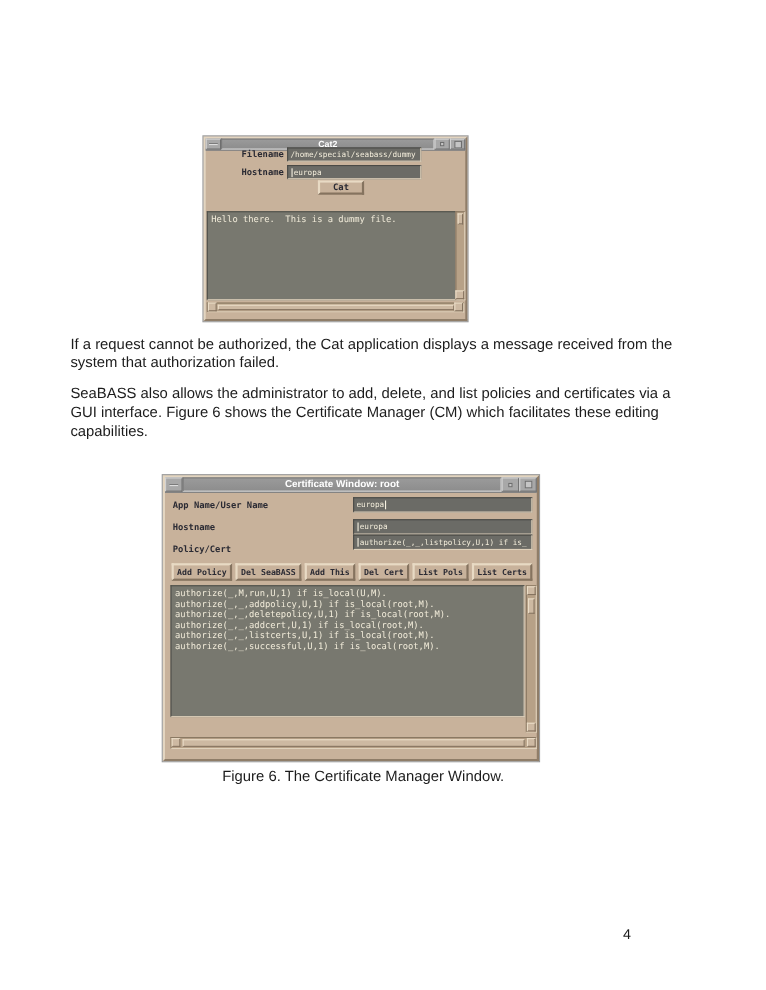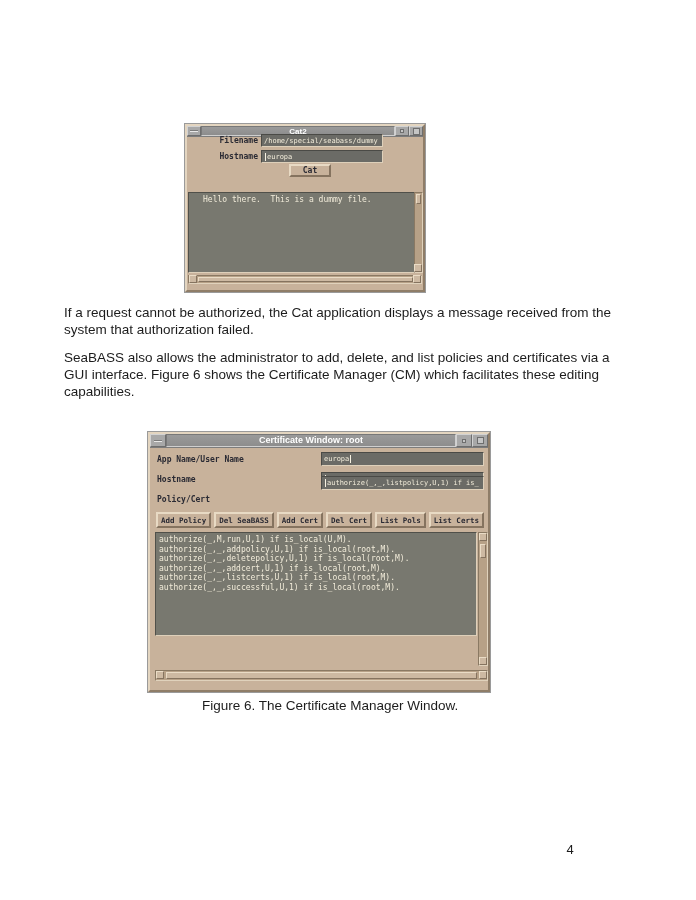--- a/index.html
+++ b/index.html
@@ -65,31 +65,31 @@
   .scroll-thumb-h { position:absolute; top:1px; bottom:1px; background:#cdb9a2; border:1px solid; border-color:#eadcc6 #85735f #85735f #eadcc6; }
   .scroll-arrow { position:absolute; width:8px; height:8px; background:#cdb9a2; border:1px solid; border-color:#eadcc6 #85735f #85735f #eadcc6; }
 
   
   #cat-window { left:185px; top:84px; width:240px; height:168px;margin-top:40px; }
   #cat-window .titlebar { height:11px; font-size:8px; }
   .cat-row-label { position:absolute; font-size:8px; text-align:right; width:60px; }
   .cat-field { position:absolute; left:74px; width:122px; height:13px; font-size:7px; padding-left:2px; }
   #cat-btn { position:absolute; left:102px; top:38px; width:42px; height:13px; font-size:8px; }
   #cat-output { position:absolute; left:1px; top:66px; width:230px; height:81px; font-size:8px; }
-  #cat-output .output-text { padding:2px 14px; white-space:pre; }
+  #cat-output .output-text { padding:2px 3px; white-space:pre; }
 
   
   #cm-window { left:148px; top:432px; width:342px; height:260px; }
   #cm-window .titlebar { height:14px; font-size:9px; }
   #cm-window .tb-btn { width:16px; }
   .cm-row-label { position:absolute; left:7px; font-size:8px; }
   .cm-field { position:absolute; left:171px; width:163px; height:14px; font-size:7px; padding-left:2px; }
   #cm-buttons { position:absolute; left:6px; top:78px; width:328px; height:16px; display:flex; justify-content:space-between; }
   #cm-buttons .push-btn { font-size:7.5px; padding:0 3px; height:16px; }
-  #cm-list { position:absolute; left:5px; top:98px; width:322px; height:104px; font-size:8px; line-height:9.5px; }
+  #cm-list { position:absolute; left:5px; top:98px; width:322px; height:120px; font-size:8px; line-height:9.5px; }
   #cm-list .list-line { padding-left:3px; white-space:nowrap; }
   #cm-list .list-line:first-child { padding-top:2px; }
 
   
   .caption { position:absolute; font-size:13.5px; line-height:17px; color:#1c1c1c; }
   .body-para { position:absolute; font-size:13.5px; line-height:17px; color:#1c1c1c; }
   #caption-fig5 { left:108px; top:258px; width:475px; }
   #para-1 { left:64px; top:304px; width:566px; }
   #para-2 { left:64px; top:349px; width:566px; }
   #caption-fig6 { left:202px; top:697px; width:400px; }
@@ -166,29 +166,29 @@
       <span class="cursor"></span>
     </div>
 
     <div class="cm-row-label ui-label" style="top:41px;">Hostname</div>
     <div class="field cm-field" style="top:38px;">
       <span class="cursor"></span>
       <span>europa</span>
     </div>
 
     <div class="cm-row-label ui-label" style="top:61px;">Policy/Cert</div>
-    <div class="field cm-field" style="top:42px;">
+    <div class="field cm-field" style="top:52px;">
       <span class="cursor"></span>
       <span>authorize(_,_,listpolicy,U,1) if is_</span>
     </div>
 
     <div id="cm-buttons">
       <div class="push-btn">Add Policy</div>
       <div class="push-btn">Del SeaBASS</div>
-      <div class="push-btn">Add Cert</div>
+      <div class="push-btn">Add This</div>
       <div class="push-btn">Del Cert</div>
       <div class="push-btn">List Pols</div>
       <div class="push-btn">List Certs</div>
     </div>
 
     <div class="darkpane" id="cm-list">
       <div class="list-line">authorize(_,M,run,U,1) if is_local(U,M).</div>
       <div class="list-line">authorize(_,_,addpolicy,U,1) if is_local(root,M).</div>
       <div class="list-line">authorize(_,_,deletepolicy,U,1) if is_local(root,M).</div>
       <div class="list-line">authorize(_,_,addcert,U,1) if is_local(root,M).</div>

